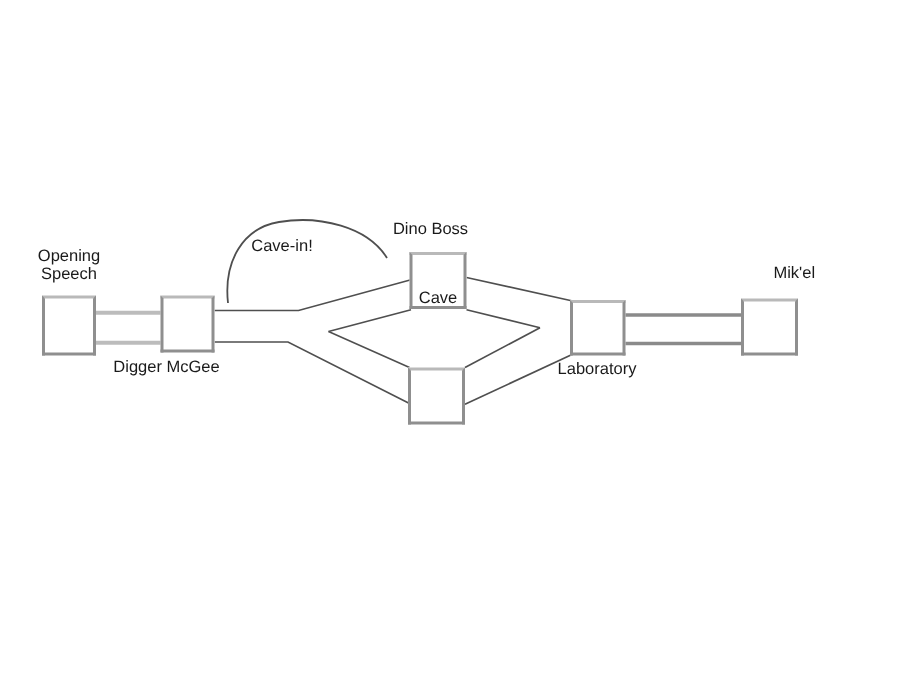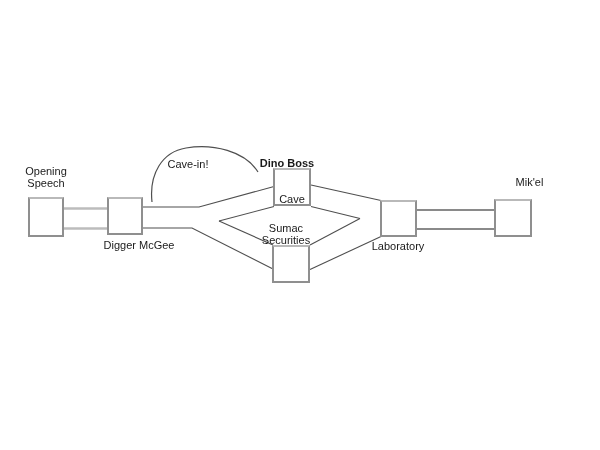--- a/index.html
+++ b/index.html
@@ -72,40 +72,36 @@
   <div class="node" style="left:273px; top:168px; width:38px; height:38px;"></div>
   <div class="node" style="left:272px; top:245px; width:38px; height:38px;"></div>
   <div class="node" style="left:380px; top:200px; width:37px; height:37px;"></div>
   <div class="node" style="left:494px; top:199px; width:38px; height:38px;"></div>
 
   <div class="label" style="left:46px; top:165px;">
     <div>Opening</div>
     <div>Speech</div>
   </div>
 
-  <div class="label" style="left:139px; top:239px;">
+  <div class="label" style="left:111px; top:239px;">
     <div>Digger McGee</div>
   </div>
 
   <div class="label" style="left:188px; top:158px;">
     <div>Cave-in!</div>
   </div>
 
-  <div class="label" style="left:287px; top:157px;font-weight:bold;">
+  <div class="label" style="left:287px; top:147px;">
     <div>Dino Boss</div>
   </div>
 
   <div class="label" style="left:292px; top:193px;">
     <div>Cave</div>
   </div>
 
-  <div class="label" style="left:286px; top:222px;">
-    <div>Sumac</div>
-    <div>Securities</div>
-  </div>
 
 
 
   <div class="label" style="left:398px; top:240px;">
     <div>Laboratory</div>
   </div>
 
   <div class="label" style="left:510px; top:176px;padding-left:39px;">
     <div>Mik'el</div>
   </div>

